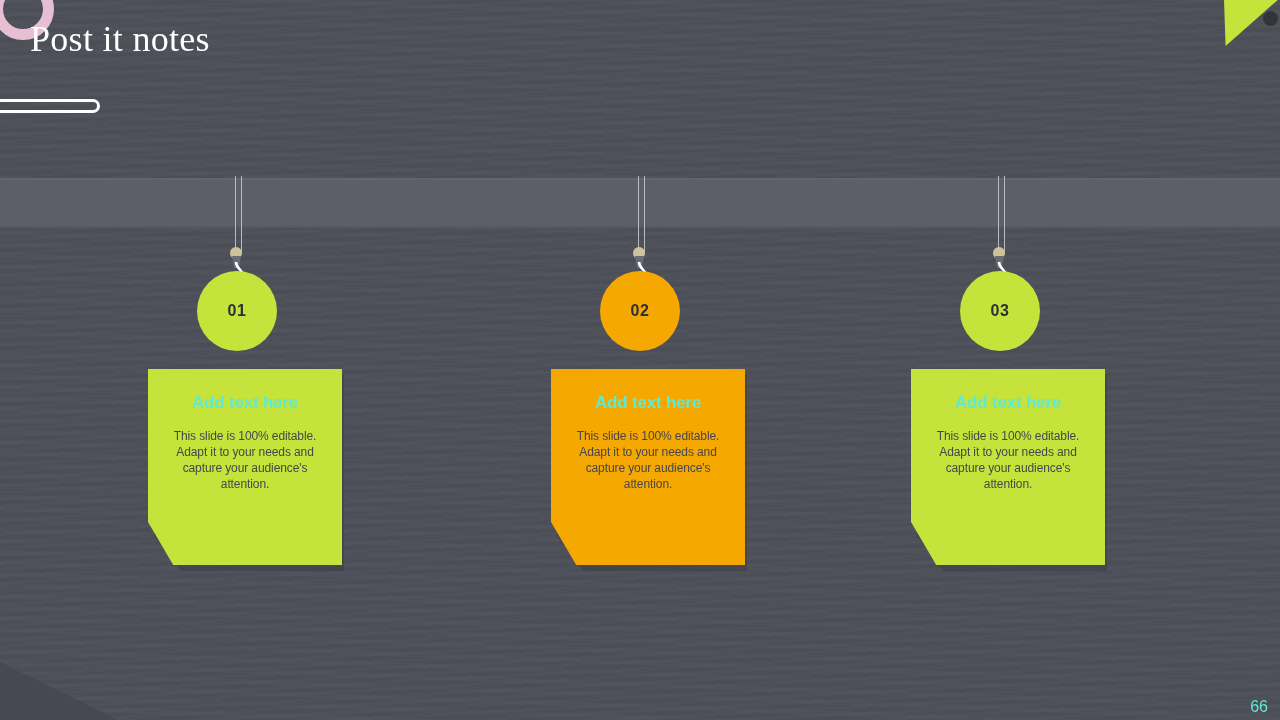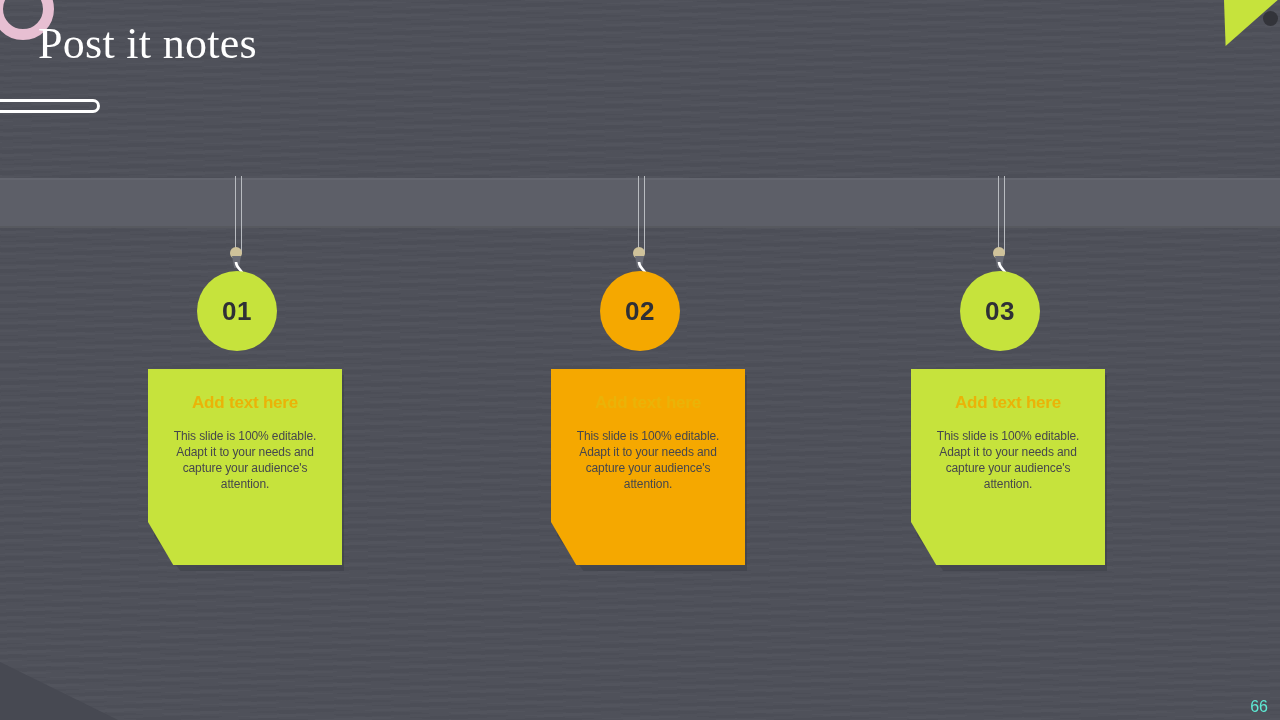--- a/index.html
+++ b/index.html
@@ -83,23 +83,23 @@
     left:-70px; top:99px;
     width:170px; height:14px;
     border:3px solid #ffffff;
     border-radius:9px;
     background:transparent;
   }
 
   
   .slide-title {
     position:absolute;
-    left:38px; top:18px;
+    left:30px; top:18px;
     font-family:"Liberation Serif", serif;
-    font-size:44px;
+    font-size:36px;
     font-weight:400;
     color:#ffffff;
     letter-spacing:0.3px;
     white-space:nowrap;
   }
 
   
   .page-number {
     position:absolute;
     right:12px; bottom:4px;
@@ -153,21 +153,21 @@
 
   
   .bubble {
     position:absolute;
     left:60px; top:271px;
     width:80px; height:80px;
     border-radius:50%;
     display:flex;
     align-items:center;
     justify-content:center;
-    font-size:26px;
+    font-size:16px;
     font-weight:bold;
     color:#2f3036;
     letter-spacing:0.5px;
   }
 
   
   .note-wrap {
     position:absolute;
     left:11px; top:369px;
     width:196px; height:200px;
@@ -189,21 +189,21 @@
   .note-inner {
     position:absolute;
     left:0; top:0;
     width:194px;
     padding:24px 13px 0 13px;
     text-align:center;
   }
   .note-title {
     font-size:17px;
     font-weight:bold;
-    color:#eab308;
+    color:#5eead4;
     line-height:1.2;
     letter-spacing:-0.2px;
     text-align:center;
   }
   .note-body {
     margin-top:16px;
     font-size:12px;
     color:#46474c;
     line-height:1.33;
     letter-spacing:-0.1px;

